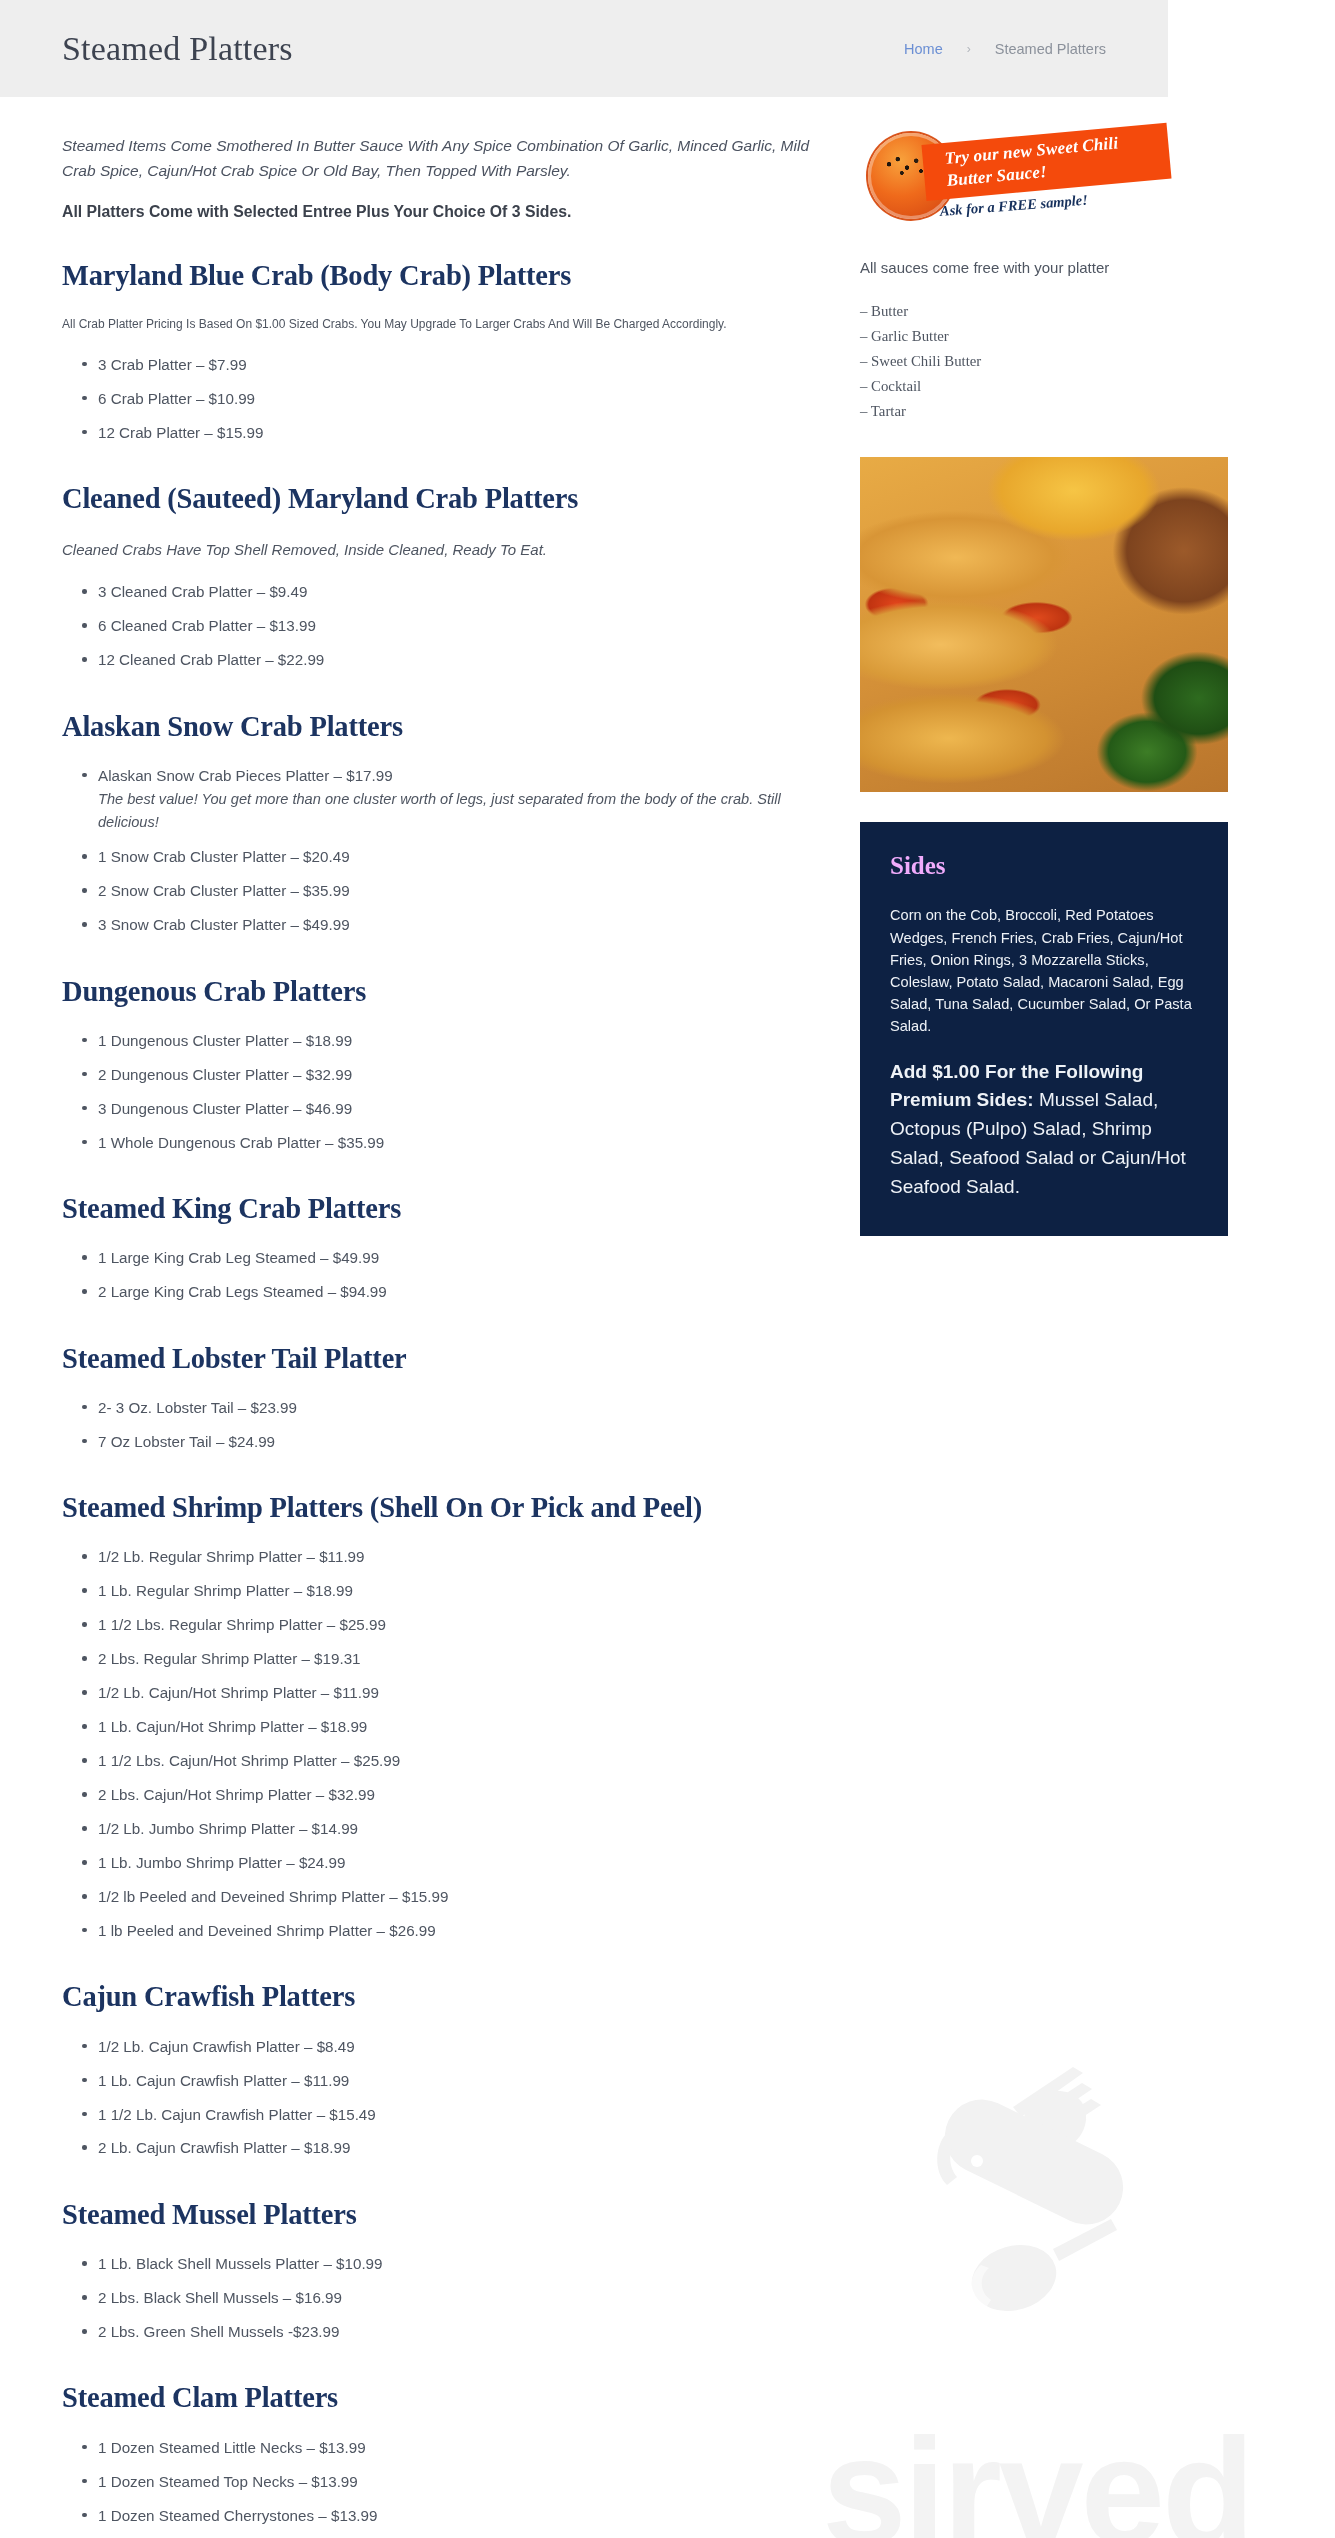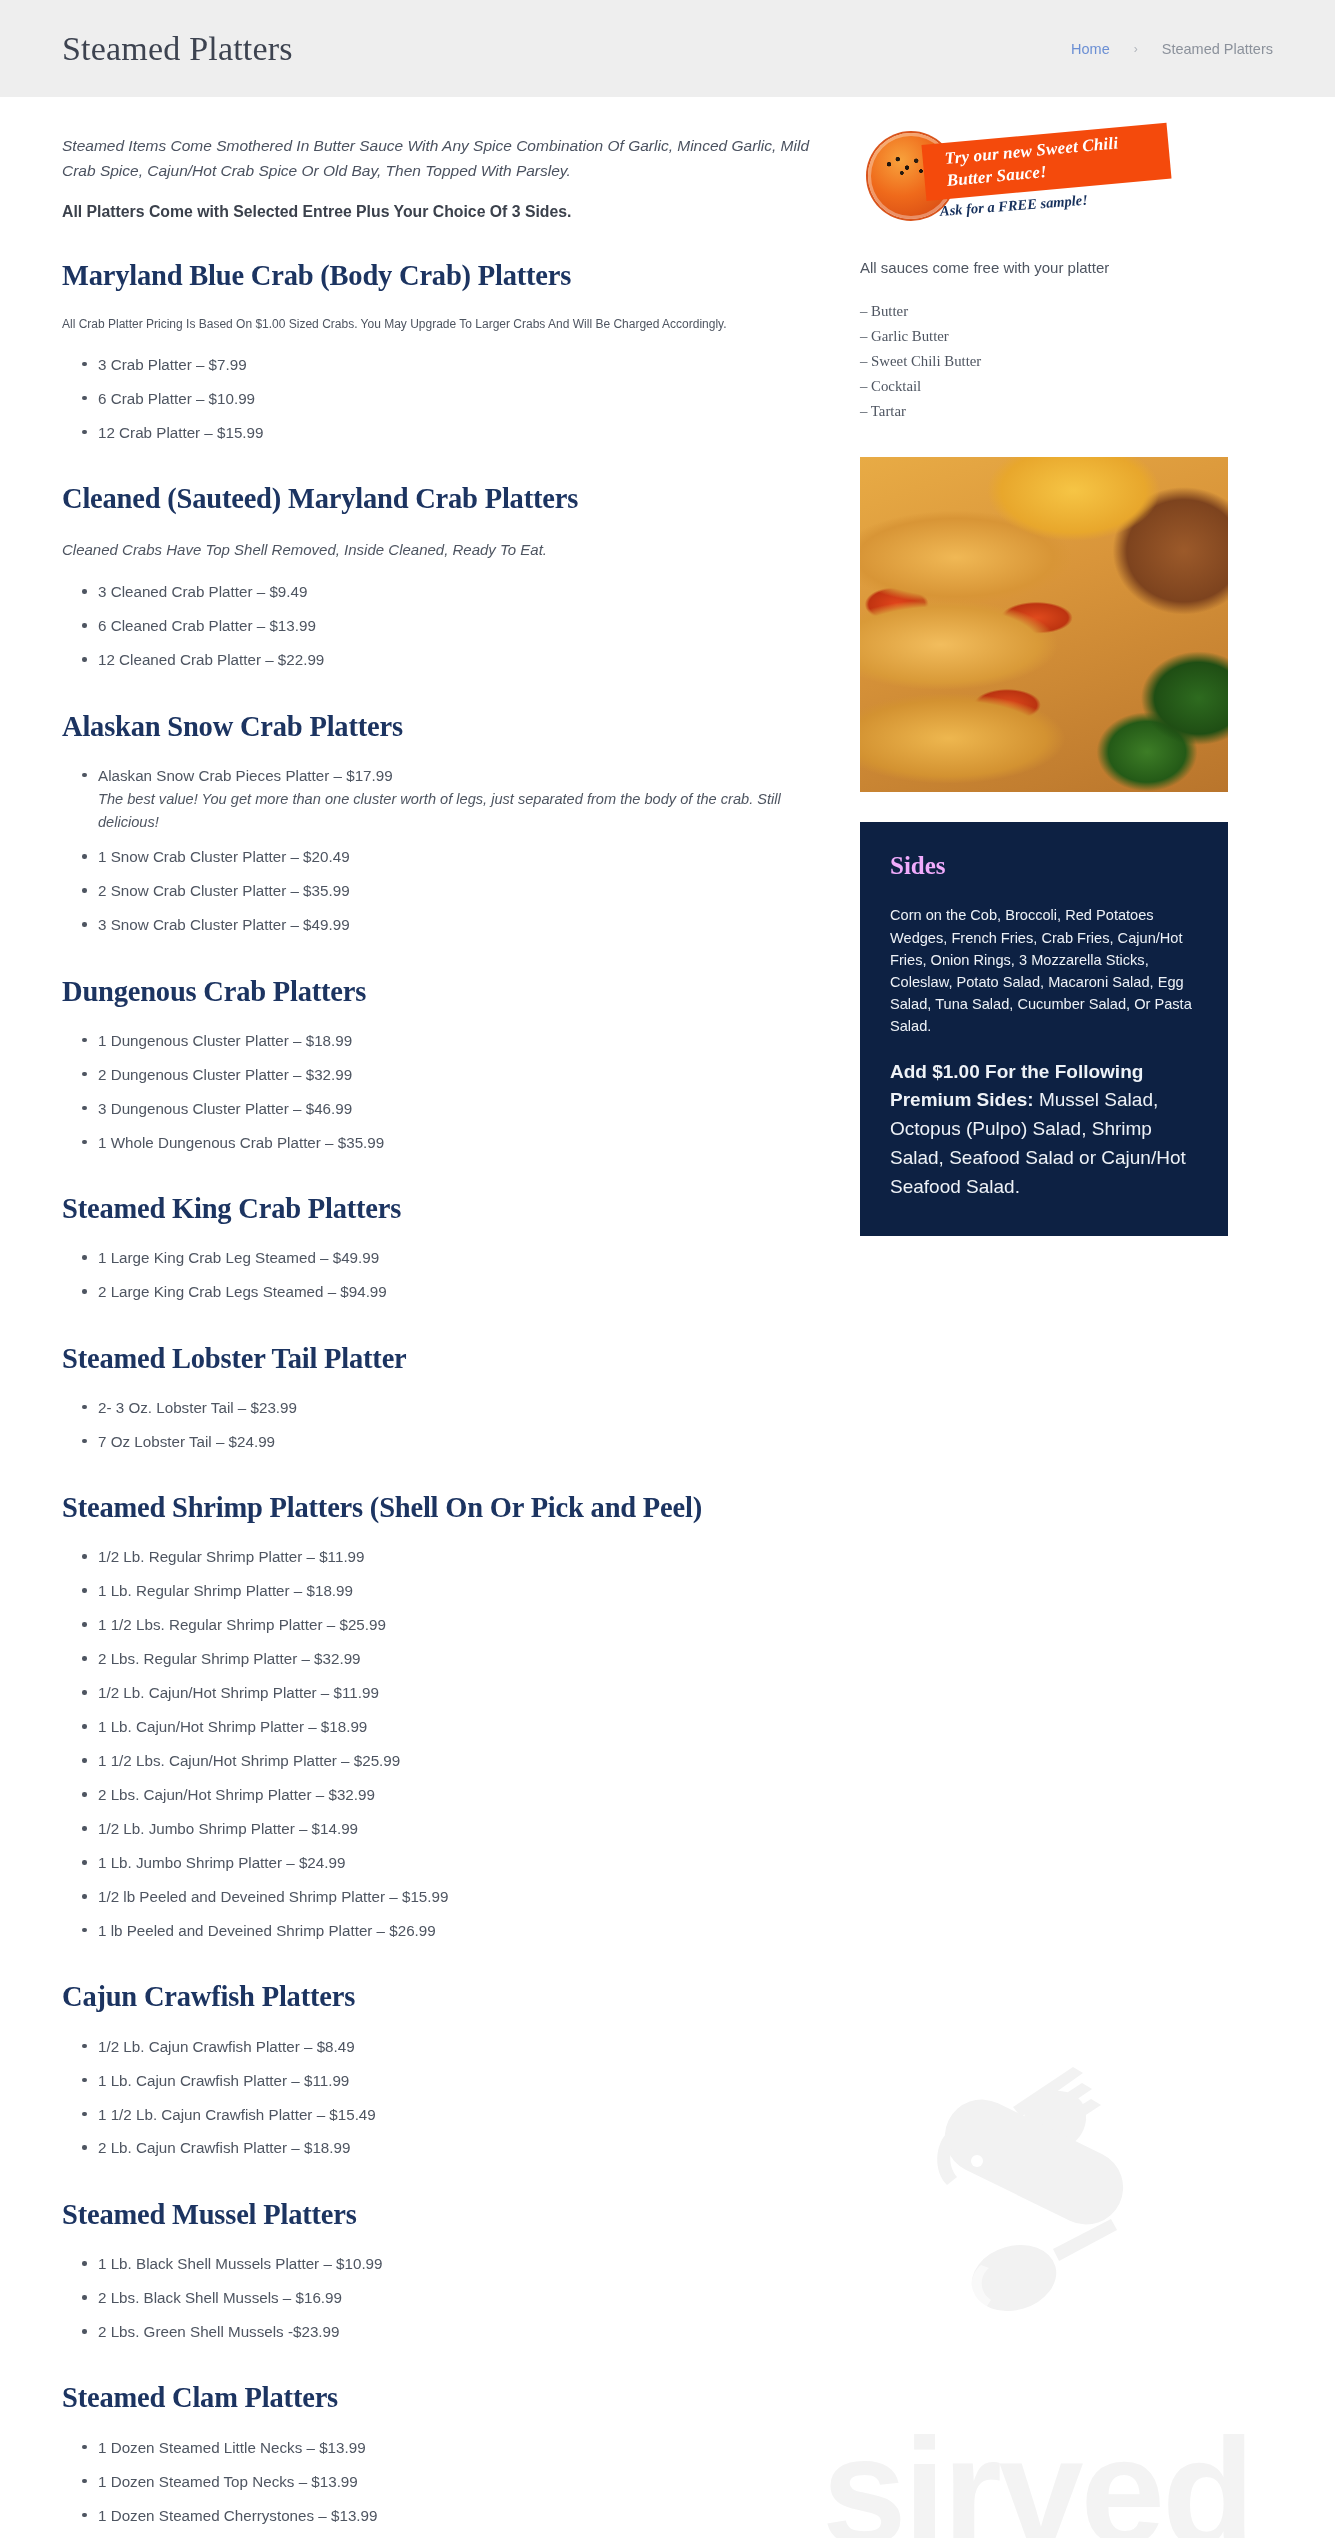--- a/index.html
+++ b/index.html
@@ -8,21 +8,21 @@
     width:1335px; height:2538px;
     background:#ffffff;
     font-family:"Liberation Sans", sans-serif;
     color:#3f4651;
     overflow:hidden;
     position:relative;
   }
 
   
   .page-header{
-    width:1335px; height:97px;
+    width:1168px; height:97px;
     background:#eeeeee;
     display:flex; align-items:center; justify-content:space-between;
     padding:0 62px 0 62px;
   }
   .page-title{
     font-family:"Liberation Serif", serif;
     font-size:34px; font-weight:400; color:#3d4350;
     letter-spacing:.2px; line-height:1;
   }
   .breadcrumb{ font-size:14.5px; color:#8b919b; display:flex; align-items:center; gap:24px;text-align:right; }
@@ -222,21 +222,21 @@
               <li><span>2- 3 Oz. Lobster Tail – $23.99</span></li>
               <li><span>7 Oz Lobster Tail – $24.99</span></li>
             </ul>
           </div>
           <div class="sec-block">
             <h2 class="section">Steamed Shrimp Platters (Shell On Or Pick and Peel)</h2>
             <ul class="items">
               <li><span>1/2 Lb. Regular Shrimp Platter – $11.99</span></li>
               <li><span>1 Lb. Regular Shrimp Platter – $18.99</span></li>
               <li><span>1 1/2 Lbs. Regular Shrimp Platter – $25.99</span></li>
-              <li><span>2 Lbs. Regular Shrimp Platter – $32.99</span></li>
+              <li><span>2 Lbs. Regular Shrimp Platter – $19.31</span></li>
               <li><span>1/2 Lb. Cajun/Hot Shrimp Platter – $11.99</span></li>
               <li><span>1 Lb. Cajun/Hot Shrimp Platter – $18.99</span></li>
               <li><span>1 1/2 Lbs. Cajun/Hot Shrimp Platter – $25.99</span></li>
               <li><span>2 Lbs. Cajun/Hot Shrimp Platter – $32.99</span></li>
               <li><span>1/2 Lb. Jumbo Shrimp Platter – $14.99</span></li>
               <li><span>1 Lb. Jumbo Shrimp Platter – $24.99</span></li>
               <li><span>1/2 lb Peeled and Deveined Shrimp Platter – $15.99</span></li>
               <li><span>1 lb Peeled and Deveined Shrimp Platter – $26.99</span></li>
             </ul>
           </div>

